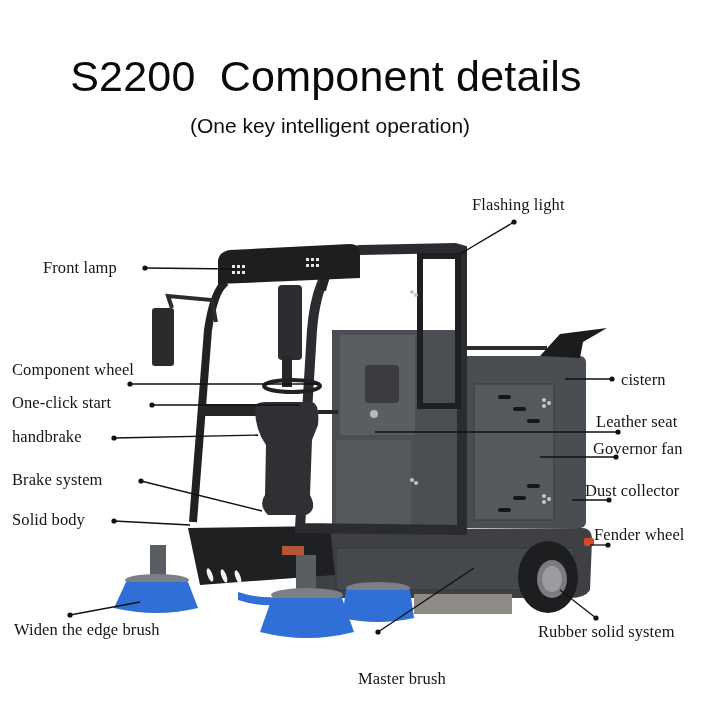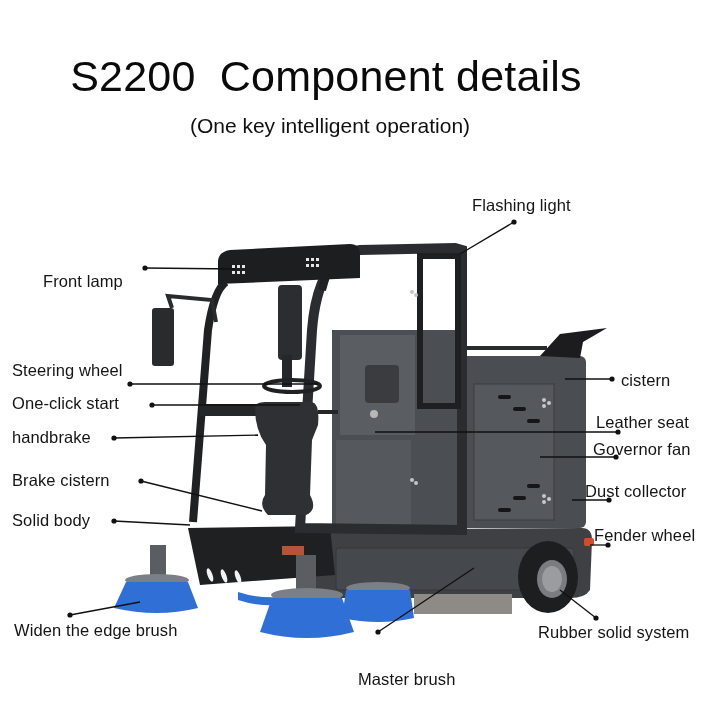--- a/index.html
+++ b/index.html
@@ -5,21 +5,21 @@
     html, body { margin: 0; padding: 0; background: #ffffff; }
     body { width: 720px; height: 720px; position: relative; overflow: hidden;
            font-family: "DejaVu Sans", sans-serif; color: #111; }
     .title { position: absolute; left: 0; width: 652px; top: 52px; text-align: center;
              font-family: "Liberation Sans", sans-serif; font-size: 43px; color: #0a0a0a;
              letter-spacing: 0.2px; white-space: pre; }
     .subtitle { position: absolute; left: 0; width: 660px; top: 114px; text-align: center;
                 font-family: "Liberation Sans", sans-serif; font-size: 21px; color: #111; }
     .illus { position: absolute; left: 0; top: 0; width: 720px; height: 720px; }
     .leaders { position: absolute; left: 0; top: 0; width: 720px; height: 720px; pointer-events: none; }
-    .label { position: absolute; font-family: Liberation Sans, sans-serif; font-size: 16.5px;
+    .label { position: absolute; font-family: Liberation Serif, serif; font-size: 16.5px;
              color: #151515; white-space: nowrap; letter-spacing: 0.1px; line-height: 1; }
   </style>
 </head>
 <body>
 
 <div class="title">S2200  Component details</div>
 <div class="subtitle">(One key intelligent operation)</div>
 
 <svg class="illus" viewBox="0 0 720 720" xmlns="http://www.w3.org/2000/svg">
 
@@ -163,25 +163,25 @@
     <circle cx="608" cy="545" r="2.6" fill="#111111"></circle>
     <line x1="70" y1="615" x2="140" y2="602" stroke="#111111" stroke-width="1.3"></line>
     <circle cx="70" cy="615" r="2.6" fill="#111111"></circle>
     <line x1="378" y1="632" x2="474" y2="568" stroke="#111111" stroke-width="1.3"></line>
     <circle cx="378" cy="632" r="2.6" fill="#111111"></circle>
     <line x1="596" y1="618" x2="560" y2="590" stroke="#111111" stroke-width="1.3"></line>
     <circle cx="596" cy="618" r="2.6" fill="#111111"></circle>
   </svg>
 
 <div class="label" style="left: 472px; top: 197px;">Flashing light</div>
-<div class="label" style="left: 43px; top: 273px;">Front lamp</div>
-<div class="label" style="left: 12px; top: 362px;">Steering wheel</div>
+<div class="label" style="left: 43px; top: 260px;">Front lamp</div>
+<div class="label" style="left: 12px; top: 362px;">Component wheel</div>
 <div class="label" style="left: 12px; top: 395px; text-align: right;">One-click start</div>
 <div class="label" style="left: 12px; top: 429px;">handbrake</div>
-<div class="label" style="left: 12px; top: 472px;">Brake cistern</div>
+<div class="label" style="left: 12px; top: 472px;">Brake system</div>
 <div class="label" style="left: 12px; top: 512px;">Solid body</div>
 <div class="label" style="left: 621px; top: 372px;">cistern</div>
 <div class="label" style="left: 596px; top: 414px;">Leather seat</div>
 <div class="label" style="left: 593px; top: 441px;">Governor fan</div>
 <div class="label" style="left: 585px; top: 483px;">Dust collector</div>
 <div class="label" style="left: 594px; top: 527px;">Fender wheel</div>
 <div class="label" style="left: 14px; top: 622px;">Widen the edge brush</div>
 <div class="label" style="left: 358px; top: 671px;">Master brush</div>
 <div class="label" style="left: 538px; top: 624px;">Rubber solid system</div>
 

